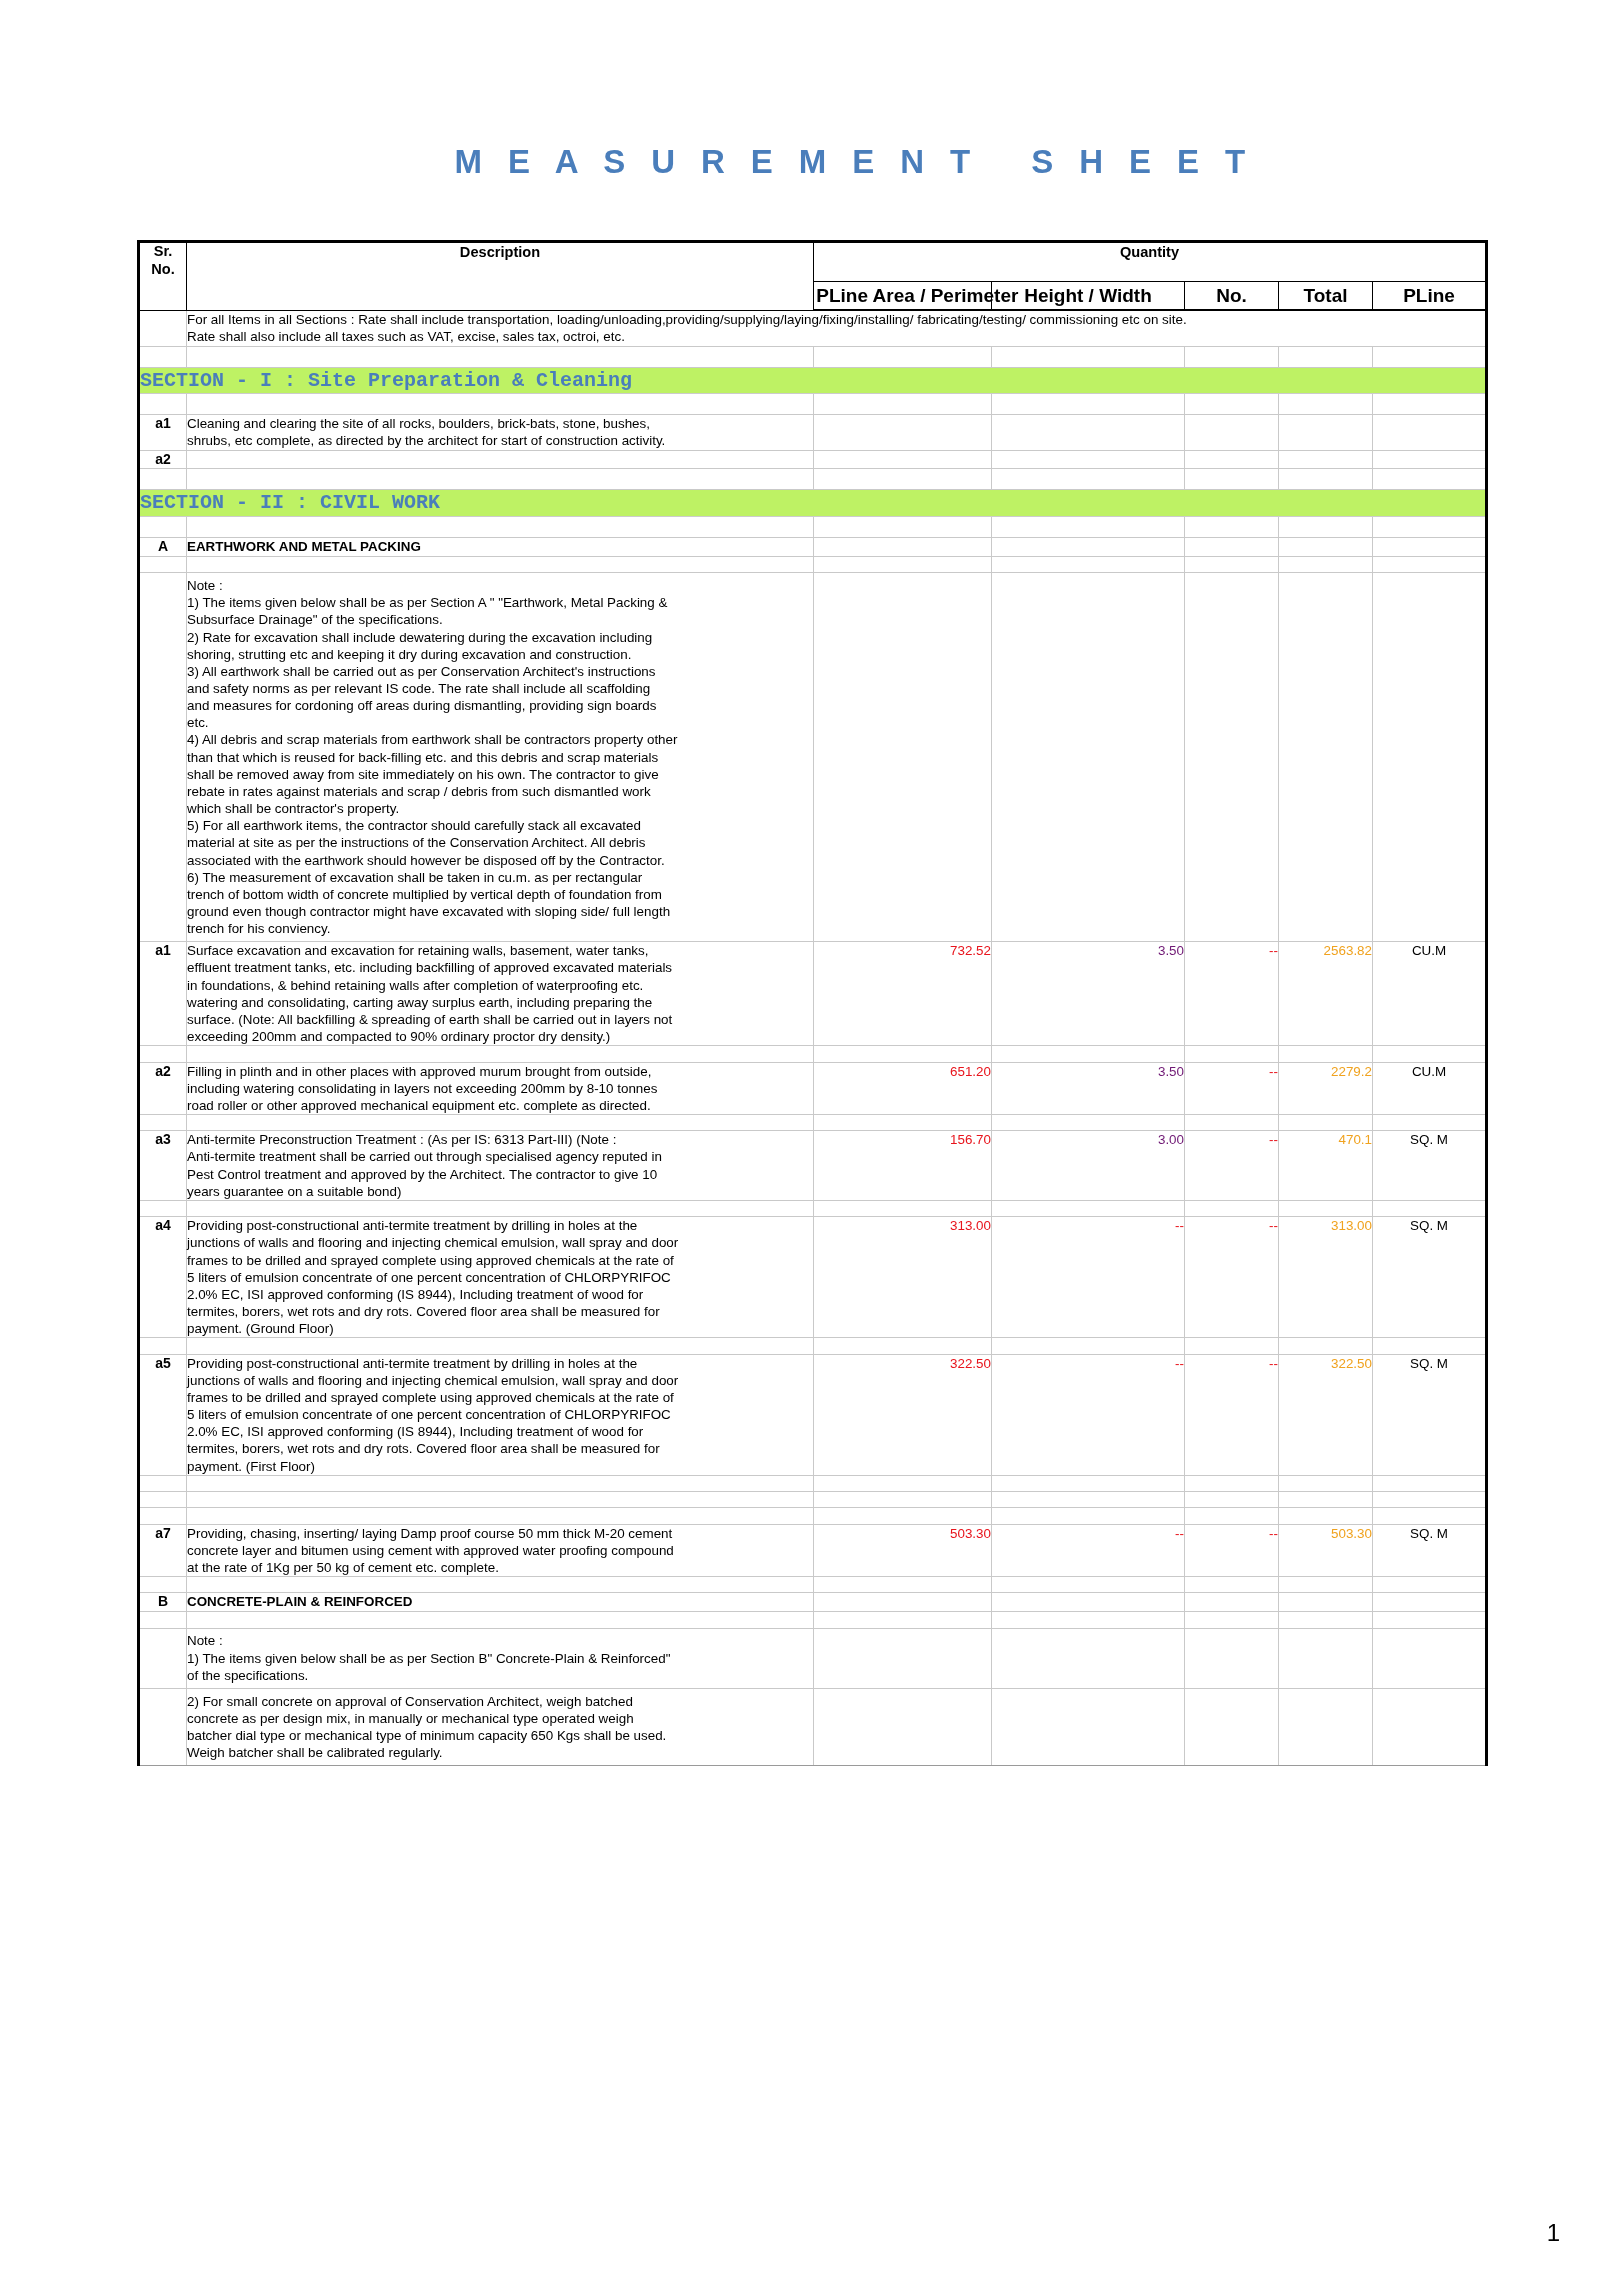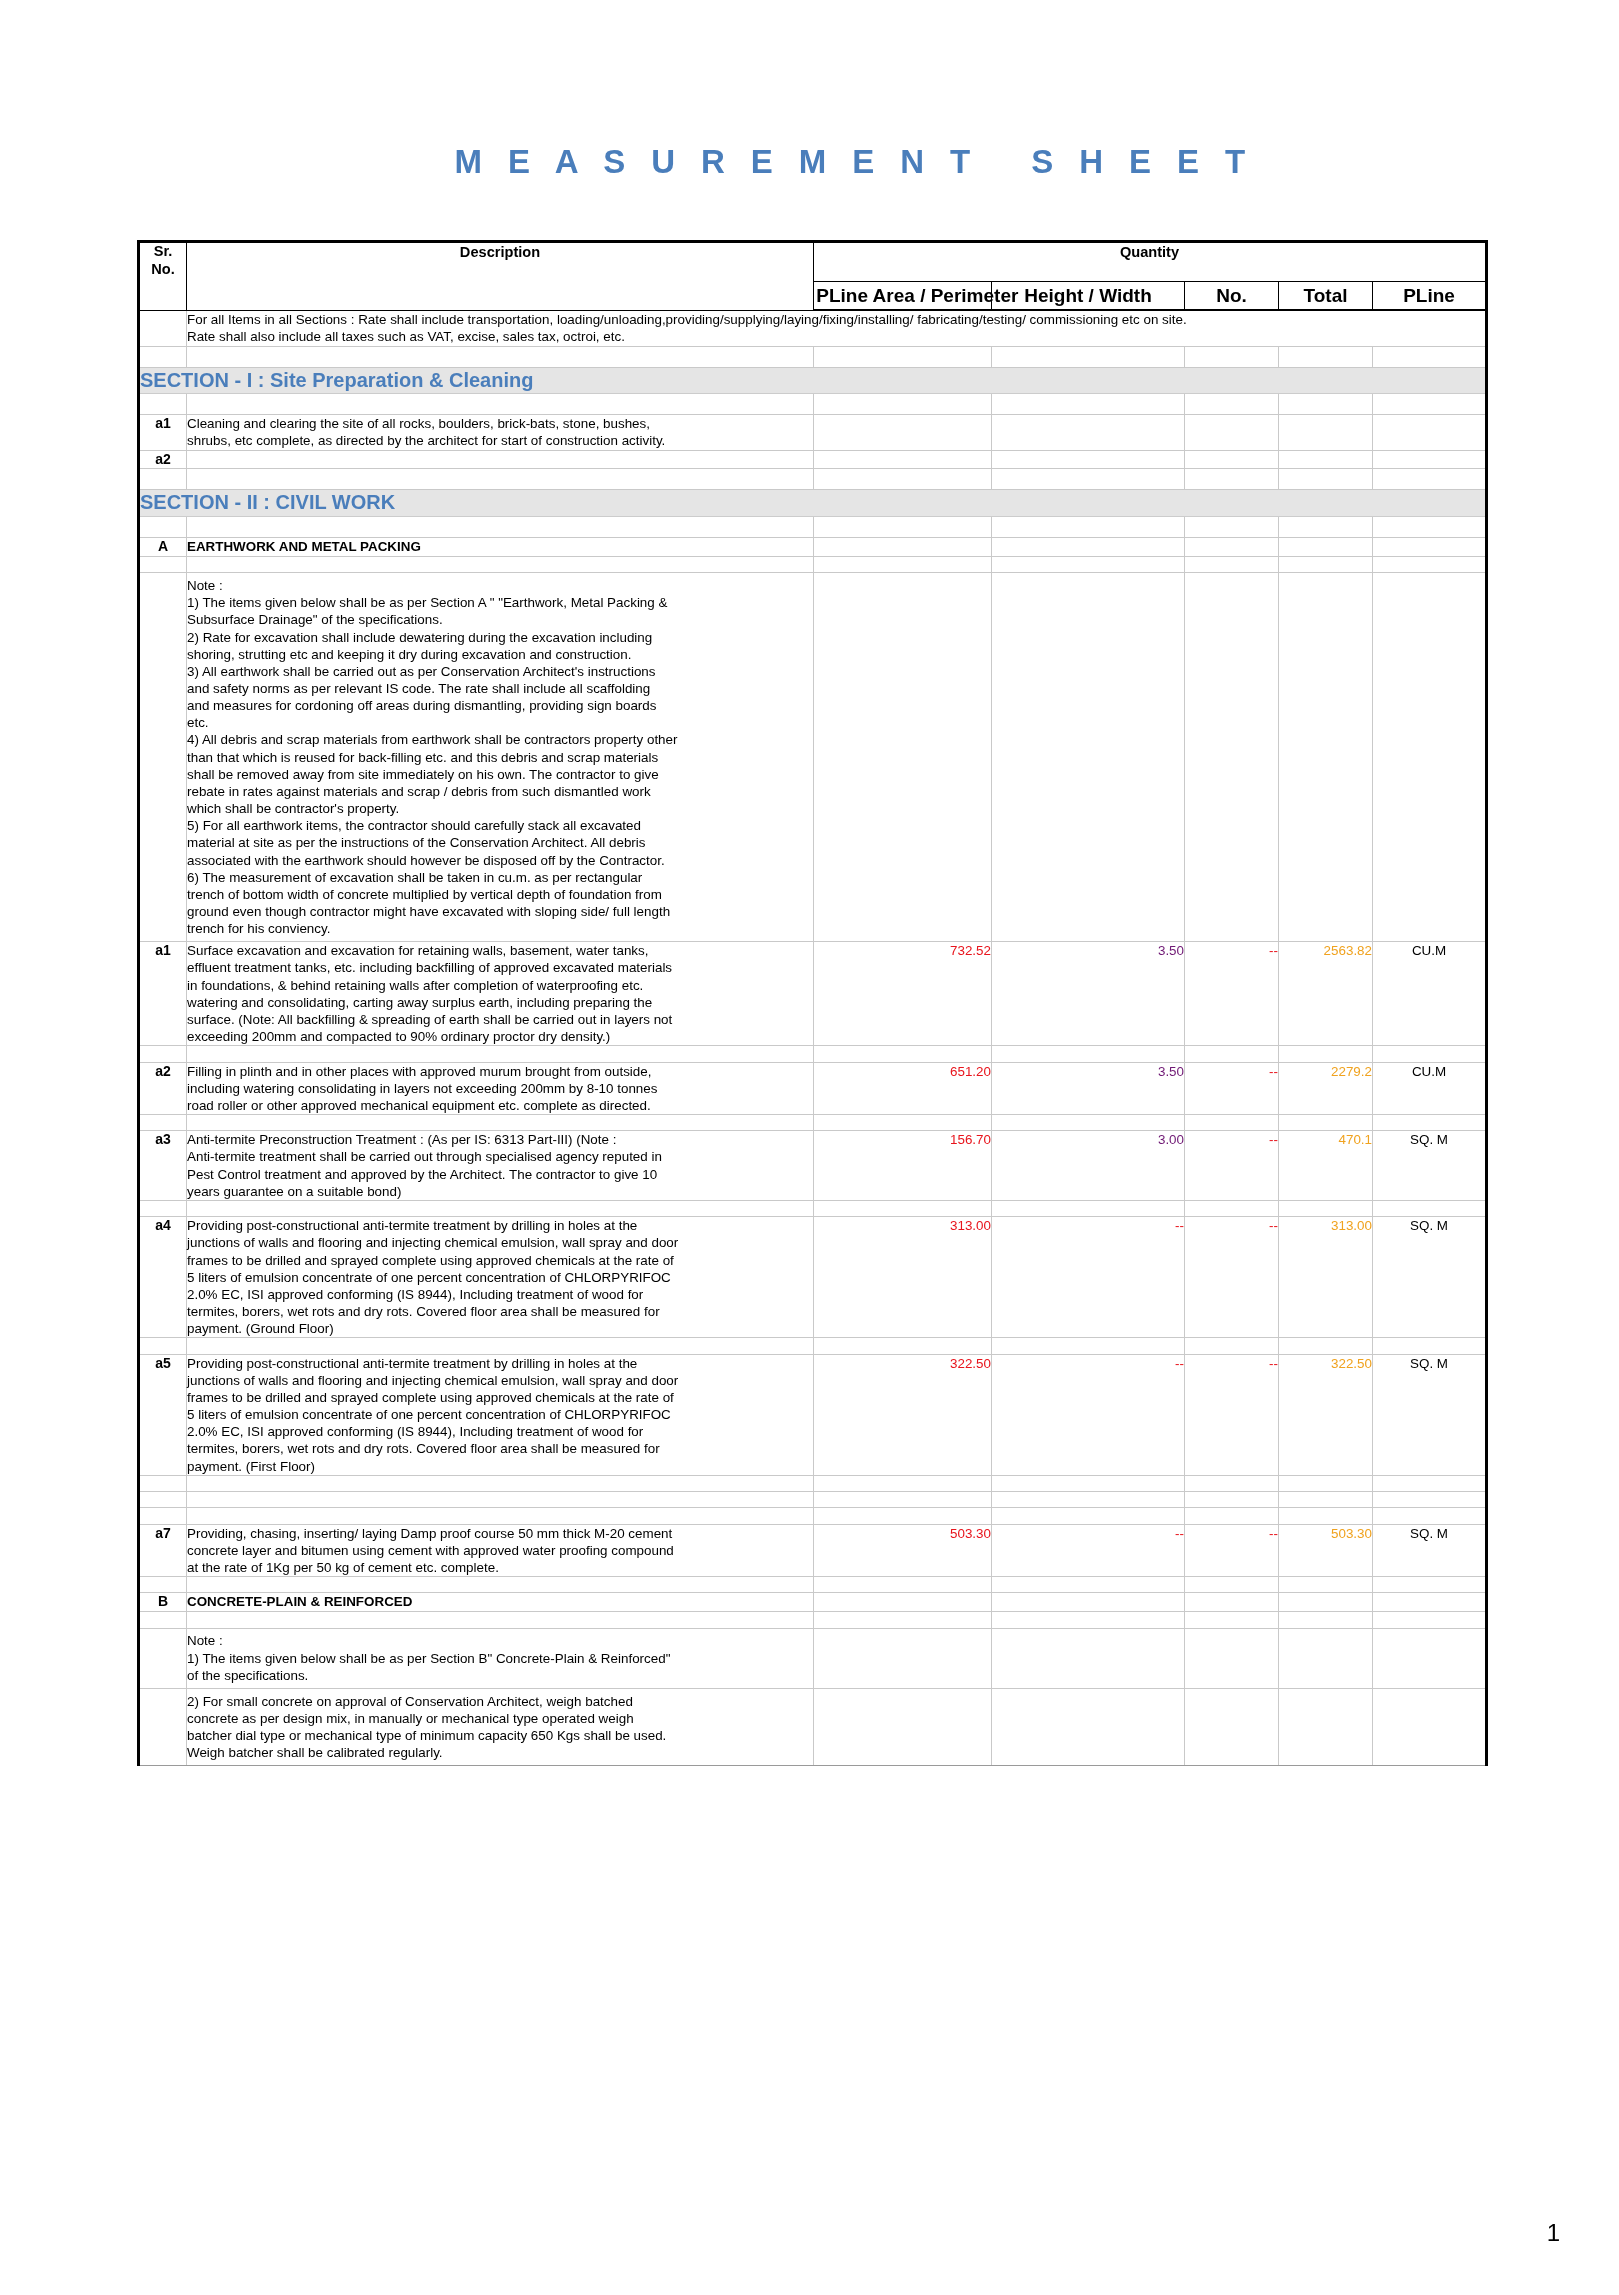--- a/index.html
+++ b/index.html
@@ -135,25 +135,26 @@
   tr.note-row td.desc { padding-top: 3.8px; padding-bottom: 4px; }
 
   
   td.intro {
     padding: 3.1px 6.1px 3.1px 6.1px;
     white-space: pre-line;
   }
 
   
   tr.section-row td {
-    background: #e5e5e5;
+    background: #bef264;
     border-left: 0;
     border-right: 0;
     border-top: 0.8px solid #cccccc;
     border-bottom: 0.8px solid #cccccc;
+    font-family: Liberation Mono, monospace;
   }
   td.section-label {
     color: #4a7ebb;
     font-weight: bold;
     font-size: 20px;
     padding: 3.8px 0 5.4px 1.5px;
     white-space: nowrap;
     background: #cccccc;
   }
 

